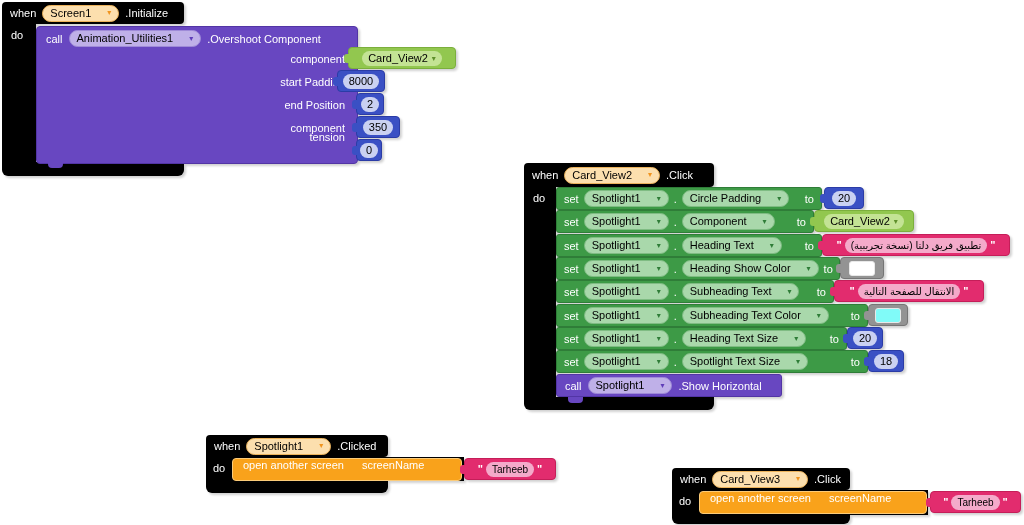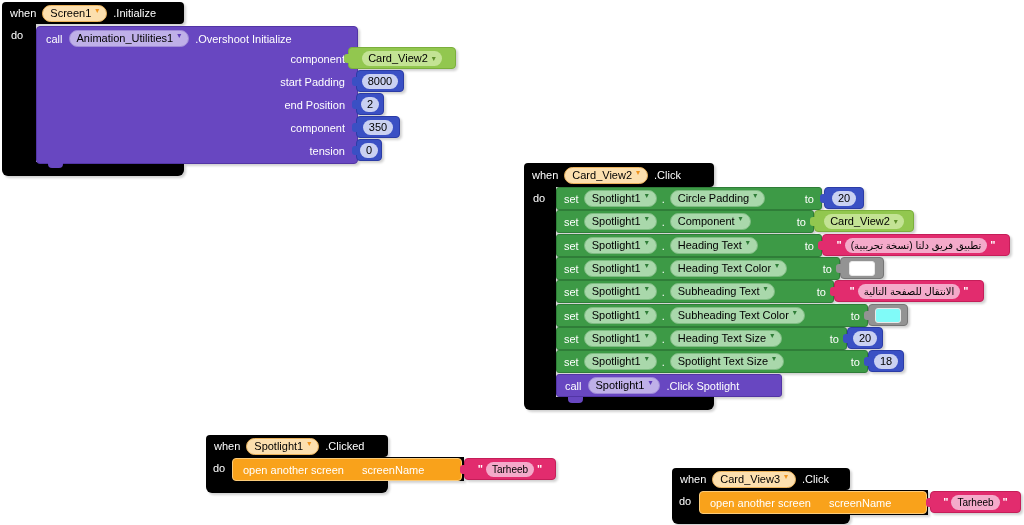--- a/index.html
+++ b/index.html
@@ -9,21 +9,21 @@
   }
   .blk { position:absolute; filter: drop-shadow(2px 2px 1px rgba(0,0,0,0.18)); }
   .part { position:absolute; box-sizing:border-box; }
   .orange { background:#000000; }
   .hdr { display:flex; align-items:center; gap:6px; padding:0 8px; color:#fff;
          border-radius:4px 4px 4px 0; }
   .botbar { border-radius:0 0 6px 6px; }
   .leftcol { color:#fff; }
   .do-label { padding:5px 0 0 9px; }
   .kw { color:#fff; white-space:nowrap; }
-  .dd { display:inline-flex; align-items:flex-start; gap:4px; border-radius:9px;
+  .dd { display:inline-flex; align-items:center; gap:16px; border-radius:9px;
         padding:1px 7px; color:#000; white-space:nowrap; line-height:13px; }
   .dd .arr { font-size:8px; line-height:8px; }
   .dd-orange { background:#FCDFAE; border:1px solid #ECB35B; }
   .dd-orange .arr { color:#F0941F; }
   .dd-green { background:#A9D8AB; border:1px solid #7FBC83; }
   .dd-green .arr { color:#2F7D38; }
   .dd-purple { background:#BFB0E8; border:1px solid #9F8BD8; }
   .dd-purple .arr { color:#5F3DB8; }
   .purple-main { background:#6847C1; border:1px solid #5235A5; border-radius:4px; }
   .call-row { position:absolute; left:0; top:0; right:0; height:23px; display:flex;
@@ -46,21 +46,21 @@
   .v-lime { --bc:#92C74F; background:#92C74F; border:1px solid #7BAF3C; }
   .v-pink { --bc:#E22C6E; background:#E22C6E; border:1px solid #C51E59; color:#fff; }
   .v-gray { --bc:#939393; background:#939393; border:1px solid #757575; }
   .pill { border-radius:8px; padding:0 6px; color:#000; line-height:15px; white-space:nowrap; }
   .pill-num { background:#CAD1F2; }
   .pill-lime { background:#C3E394; display:inline-flex; align-items:center; gap:4px; }
   .pill-lime .arr { font-size:8px; color:#5E8F2A; }
   .pill-pink { background:#F4AACA; font-size:10px; }
   .swatch { width:24px; height:13px; border-radius:3px; border:1px solid #e8e8e8; }
   .inner-orange { background:#F9A21B; border:1px solid #FBCB79; border-radius:4px;
-                  display:flex; align-items:center; gap:18px; padding:0 10px; color:#fff;
+                  display:flex; gap:18px; padding:0 10px; color:#fff;
                   box-sizing:border-box; }
   .quote { color:#fff; font-weight:bold; }
 </style>
 </head>
 <body>
 
 <div id="canvas">
 
   <div class="blk" style="left:2px;top:2px;width:458px;height:176px;">
     <div class="part orange hdr" style="left:0;top:0;width:182px;height:22px;">
@@ -76,37 +76,37 @@
     </div>
     <div class="part orange botbar" style="left:0;top:160px;width:182px;height:14px;"></div>
 
     <div class="part purple-main" style="left:34px;top:24px;width:322px;height:138px;">
       <div class="call-row">
         <span class="kw">call</span>
         <span class="dd dd-purple">
           <span>Animation_Utilities1</span>
           <span class="arr">▾</span>
         </span>
-        <span class="kw">.Overshoot Initialize</span>
+        <span class="kw">.Overshoot Component</span>
       </div>
       <div class="param-label" style="top:21px;">component</div>
       <div class="param-label" style="top:44px;">start Padding</div>
       <div class="param-label" style="top:67px;margin-left:31px;">end Position</div>
       <div class="param-label" style="top:90px;">component</div>
-      <div class="param-label" style="top:113px;">tension</div>
+      <div class="param-label" style="top:99px;">tension</div>
     </div>
     <div class="bump" style="left:46px;top:160px;"></div>
 
     <div class="vblock v-lime" style="left:346px;top:45px;width:108px;">
       <span class="pill pill-lime">
         <span>Card_View2</span>
         <span class="arr">▾</span>
       </span>
     </div>
-    <div class="vblock v-num" style="left:354px;top:68px;width:48px;">
+    <div class="vblock v-num" style="left:335px;top:68px;width:48px;">
       <span class="pill pill-num">8000</span>
     </div>
     <div class="vblock v-num" style="left:354px;top:91px;width:28px;">
       <span class="pill pill-num">2</span>
     </div>
     <div class="vblock v-num" style="left:354px;top:114px;width:44px;">
       <span class="pill pill-num">350</span>
     </div>
     <div class="vblock v-num" style="left:354px;top:137px;width:26px;">
       <span class="pill pill-num">0</span>
@@ -167,21 +167,21 @@
       <span class="kw to-kw">to</span>
     </div>
     <div class="srow" style="left:32px;top:94px;width:284px;">
       <span class="kw">set</span>
       <span class="dd dd-green">
           <span>Spotlight1</span>
           <span class="arr">▾</span>
         </span>
       <span class="kw">.</span>
       <span class="dd dd-green">
-          <span>Heading Text Color</span>
+          <span>Heading Show Color</span>
           <span class="arr">▾</span>
         </span>
       <span class="kw to-kw">to</span>
     </div>
     <div class="srow" style="left:32px;top:117px;width:278px;">
       <span class="kw">set</span>
       <span class="dd dd-green">
           <span>Spotlight1</span>
           <span class="arr">▾</span>
         </span>
@@ -230,21 +230,21 @@
           <span class="arr">▾</span>
         </span>
       <span class="kw to-kw">to</span>
     </div>
     <div class="prow" style="left:32px;top:211px;width:226px;">
       <span class="kw">call</span>
       <span class="dd dd-purple">
           <span>Spotlight1</span>
           <span class="arr">▾</span>
         </span>
-      <span class="kw">.Click Spotlight</span>
+      <span class="kw">.Show Horizontal</span>
     </div>
     <div class="bump" style="left:44px;top:234px;"></div>
 
     <div class="vblock v-num" style="left:300px;top:24px;width:40px;">
       <span class="pill pill-num">20</span>
     </div>
     <div class="vblock v-lime" style="left:290px;top:47px;width:100px;">
       <span class="pill pill-lime">
           <span>Card_View2</span>
           <span class="arr">▾</span>

